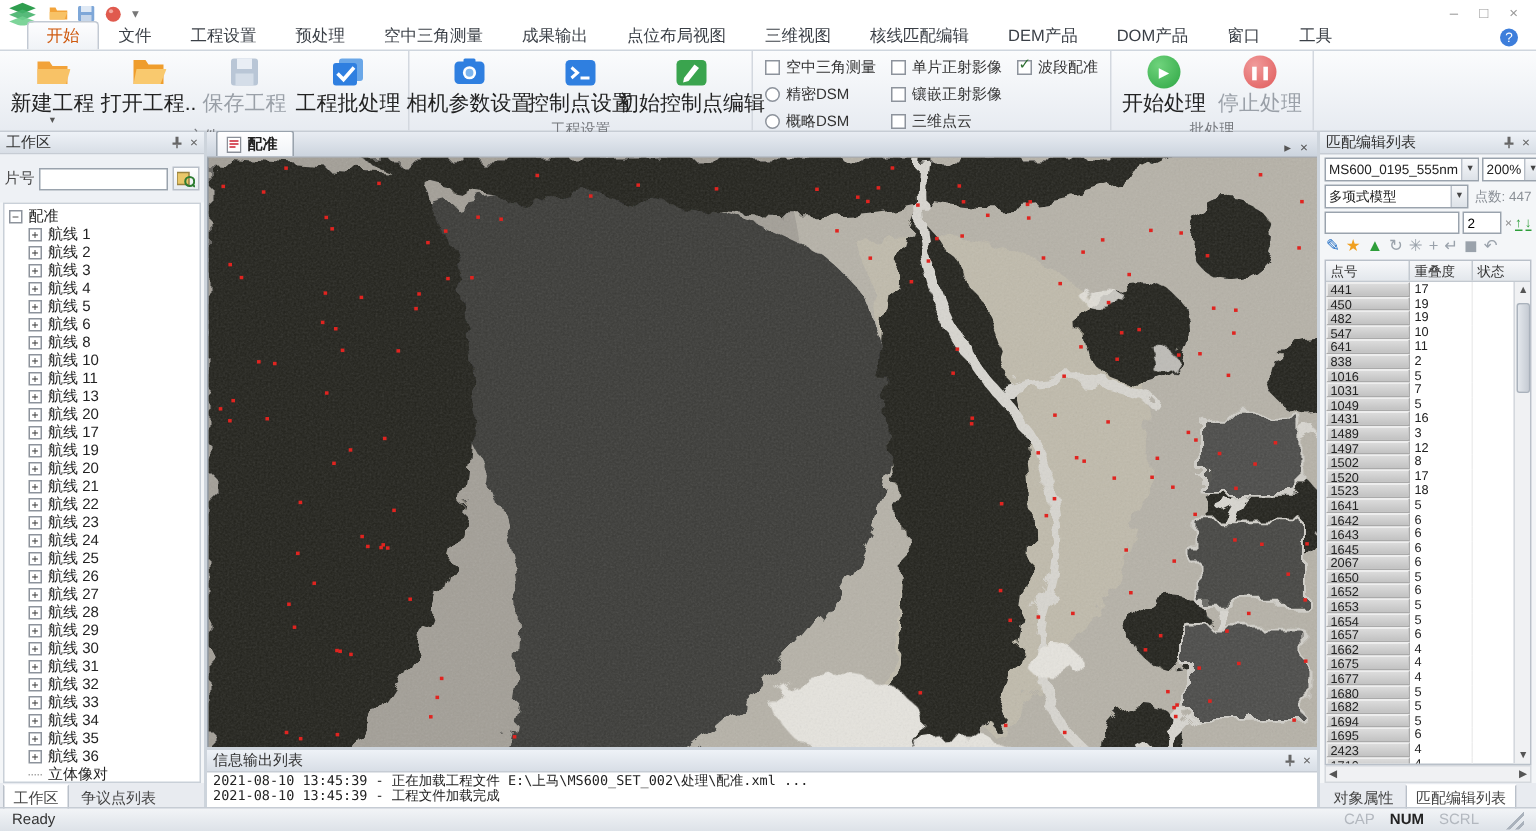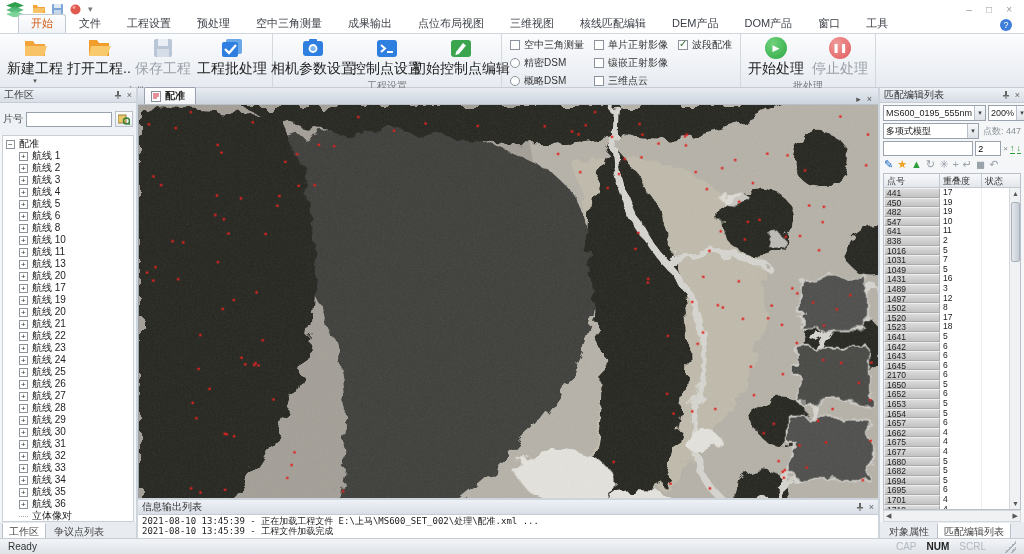--- a/index.html
+++ b/index.html
@@ -955,21 +955,21 @@
                 <span class="c-st"></span>
               </div>
 
               <div class="mrow">
                 <span class="c-id">1645</span>
                 <span class="c-ov">6</span>
                 <span class="c-st"></span>
               </div>
 
               <div class="mrow">
-                <span class="c-id">2170</span>
+                <span class="c-id">2067</span>
                 <span class="c-ov">6</span>
                 <span class="c-st"></span>
               </div>
 
               <div class="mrow">
                 <span class="c-id">1650</span>
                 <span class="c-ov">5</span>
                 <span class="c-st"></span>
               </div>
 
@@ -1033,21 +1033,21 @@
                 <span class="c-st"></span>
               </div>
 
               <div class="mrow">
                 <span class="c-id">1695</span>
                 <span class="c-ov">6</span>
                 <span class="c-st"></span>
               </div>
 
               <div class="mrow">
-                <span class="c-id">1701</span>
+                <span class="c-id">2423</span>
                 <span class="c-ov">4</span>
                 <span class="c-st"></span>
               </div>
 
               <div class="mrow">
                 <span class="c-id">1719</span>
                 <span class="c-ov">4</span>
                 <span class="c-st"></span>
               </div>
 

